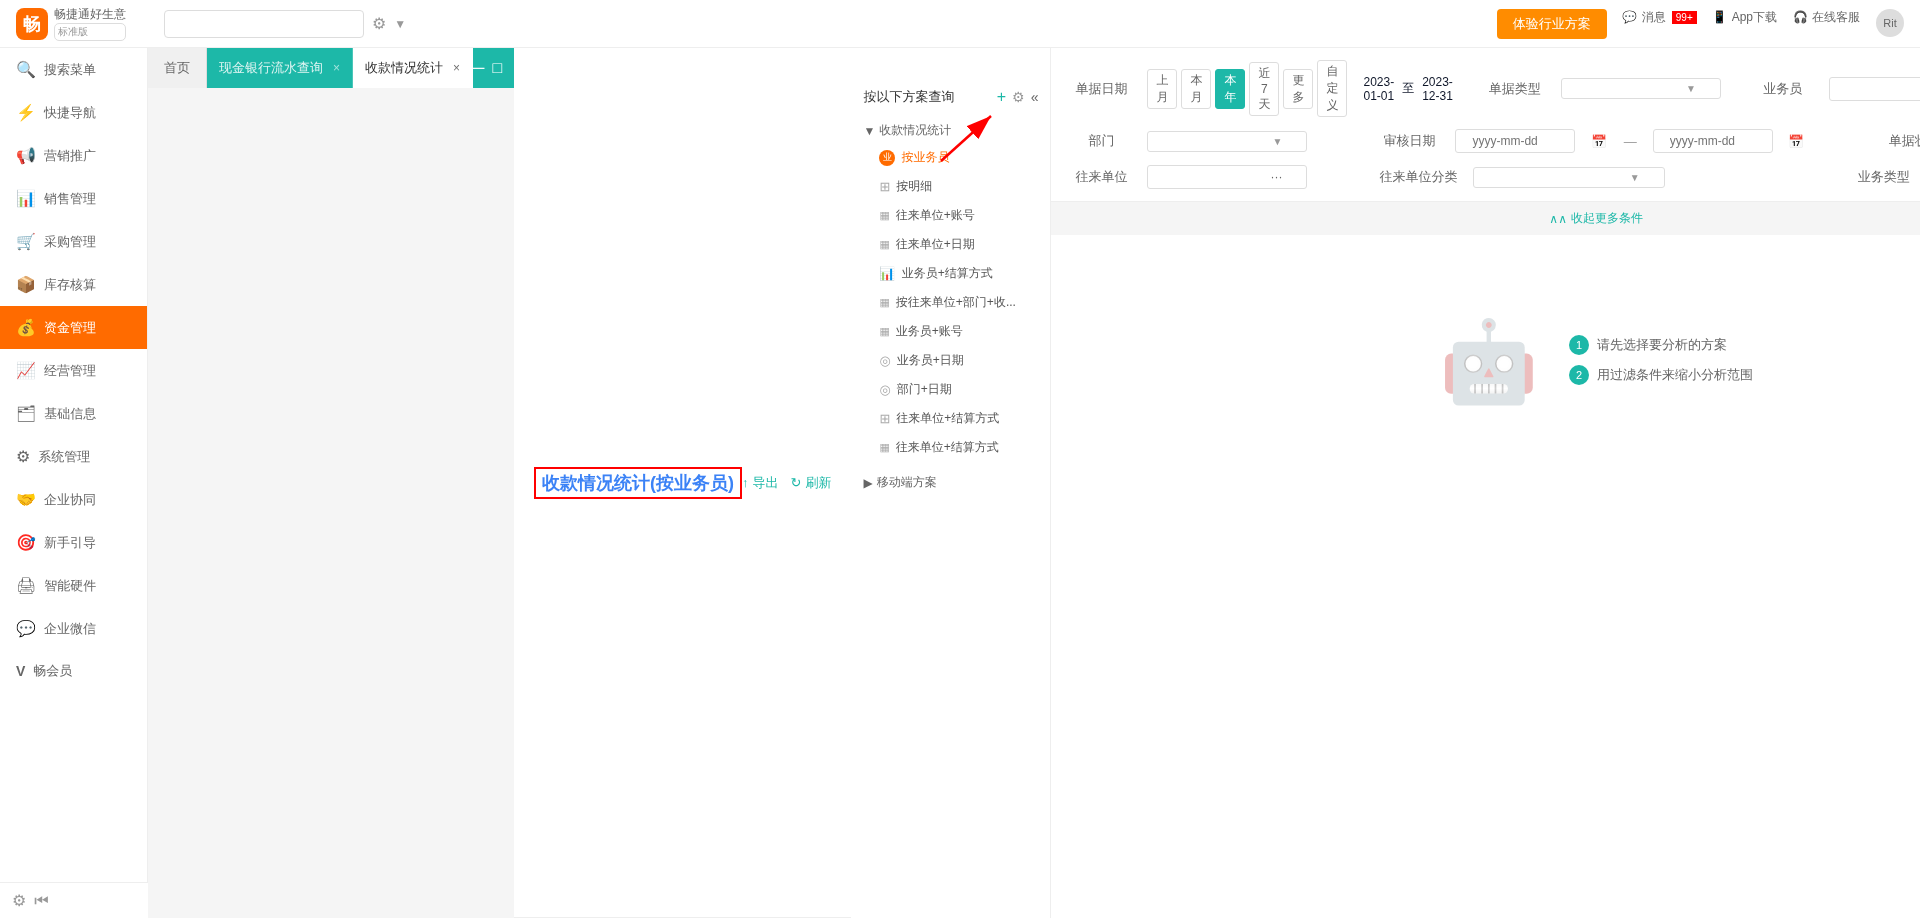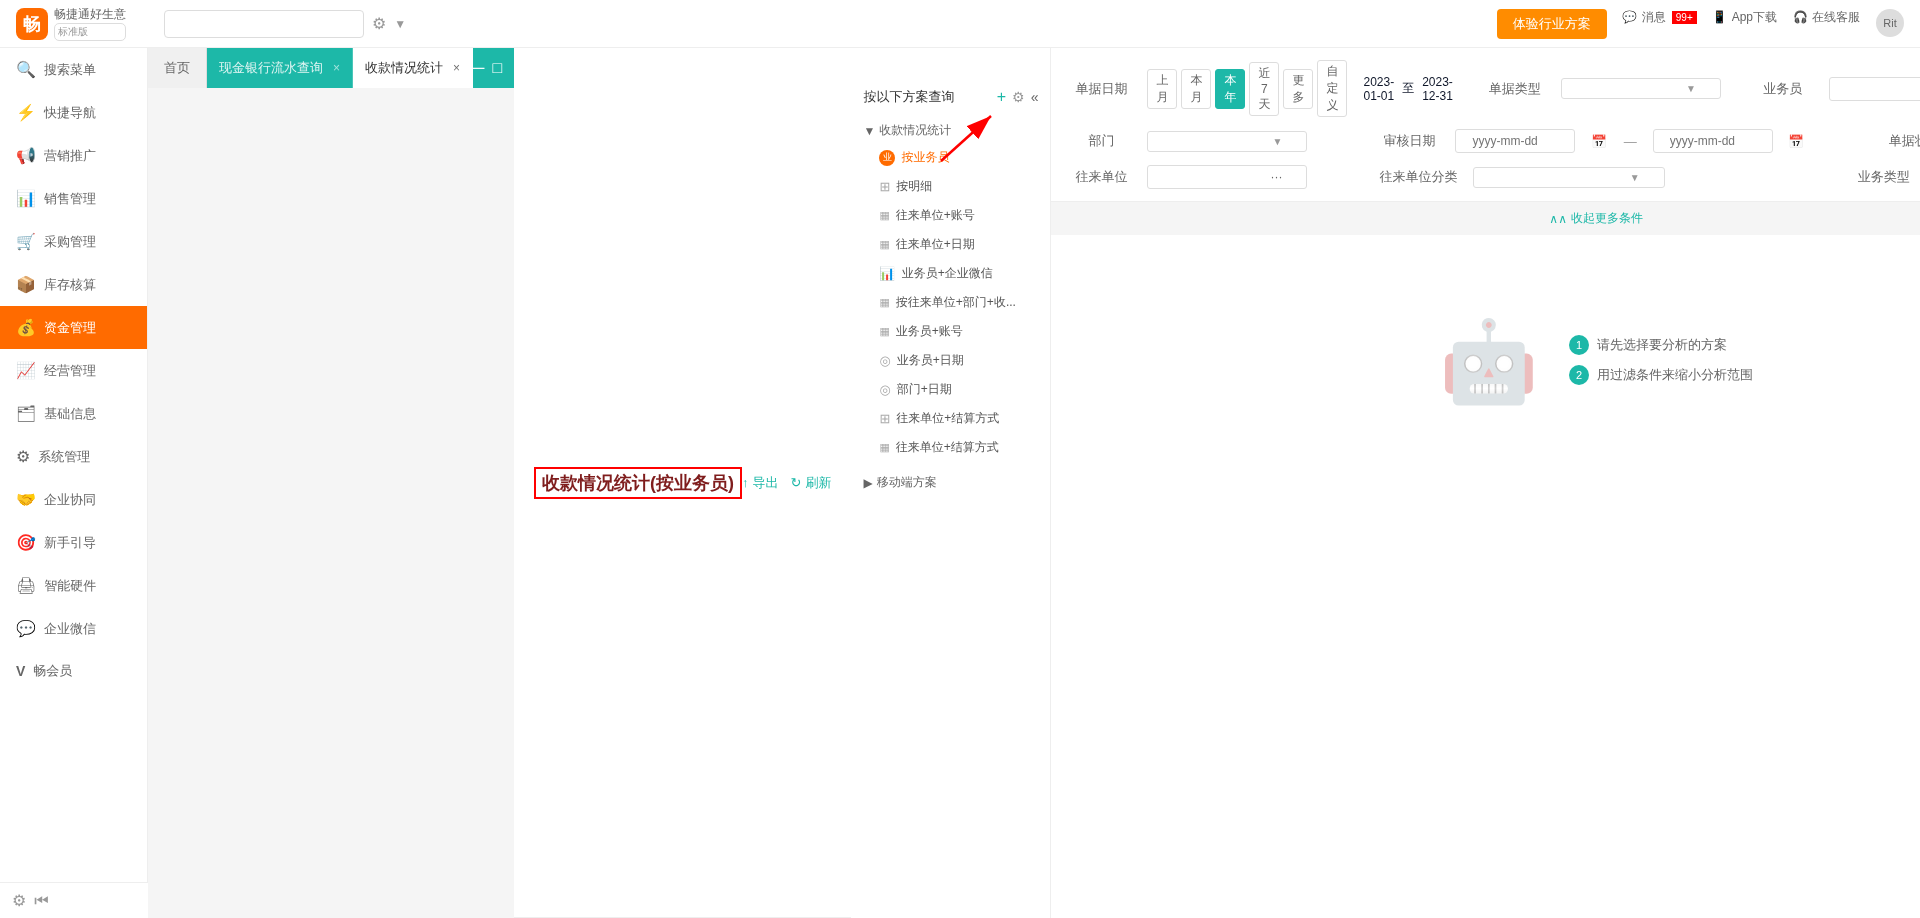--- a/index.html
+++ b/index.html
@@ -179,21 +179,21 @@
       background: #fff;
       padding: 12px 20px;
       display: flex;
       align-items: center;
       justify-content: space-between;
       border-bottom: 1px solid #eee;
     }
     .page-title {
       font-size: 18px;
       font-weight: bold;
-      color: #7f1d1d;
+      color: #3b82f6;
       border: 2px solid #f00;
       padding: 2px 6px;
     }
     .page-actions {
       display: flex;
       gap: 12px;
       align-items: center;
     }
     .page-action-btn {
       display: flex;
@@ -598,21 +598,21 @@
           <div class="scheme-item">
             <span class="scheme-icon-table">▦</span>
             <span>往来单位+账号</span>
           </div>
           <div class="scheme-item">
             <span class="scheme-icon-table">▦</span>
             <span>往来单位+日期</span>
           </div>
           <div class="scheme-item">
             <span class="scheme-icon-grid">📊</span>
-            <span>业务员+企业微信</span>
+            <span>业务员+结算方式</span>
           </div>
           <div class="scheme-item">
             <span class="scheme-icon-table">▦</span>
             <span>按往来单位+部门+收...</span>
           </div>
           <div class="scheme-item">
             <span class="scheme-icon-table">▦</span>
             <span>业务员+账号</span>
           </div>
           <div class="scheme-item">

